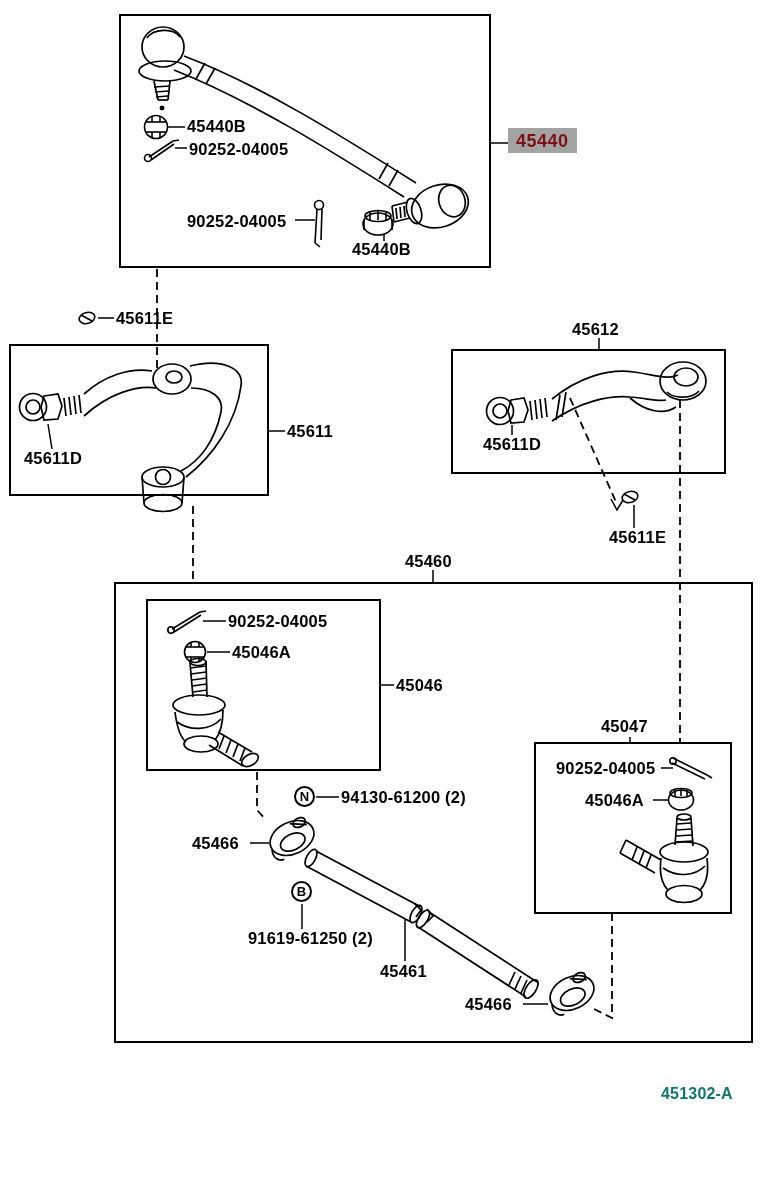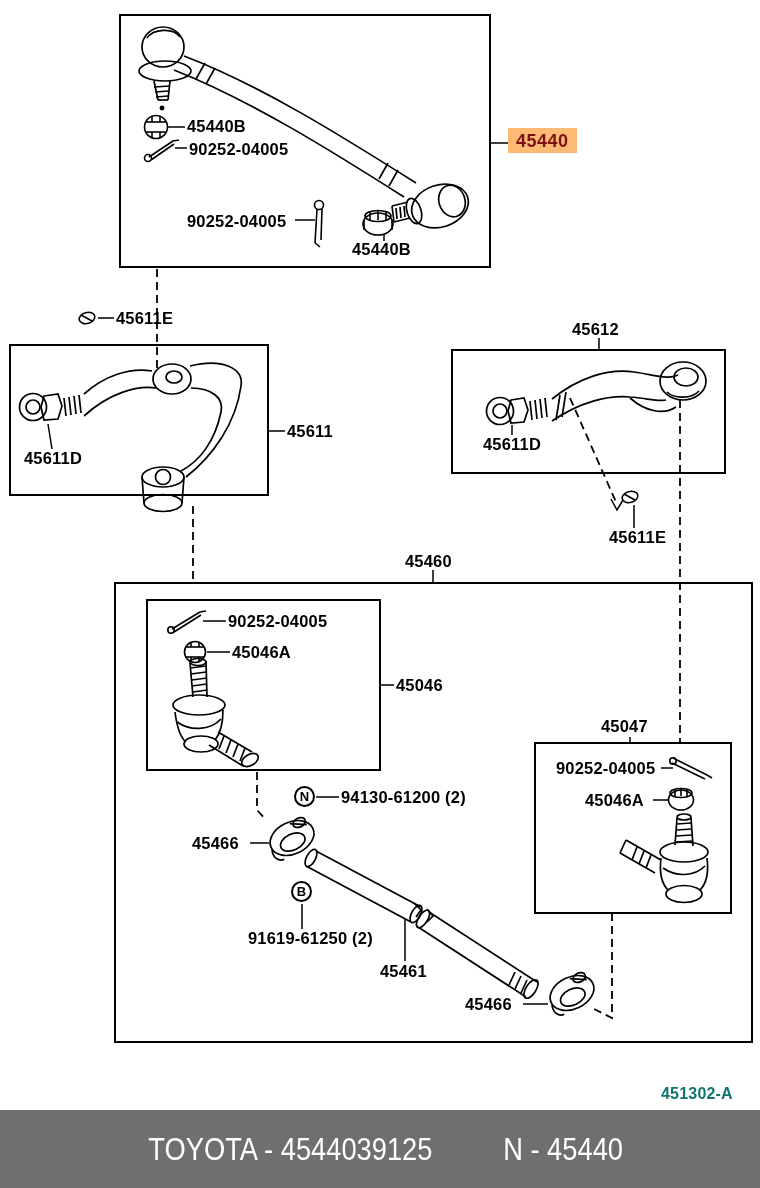--- a/index.html
+++ b/index.html
@@ -8,21 +8,21 @@
     font-family:"Liberation Sans",sans-serif;overflow:hidden;
   }
   .lineart{position:absolute;left:0;top:0;}
   .part-label{
     position:absolute;font-weight:bold;font-size:17px;line-height:17px;
     color:#000;white-space:nowrap;letter-spacing:0.2px;
     transform:scaleX(0.97);transform-origin:left top;
   }
   .highlight-label{
     position:absolute;font-weight:bold;font-size:18px;line-height:18px;
-    background:#fdba74;color:#7d1013;padding:4px 8px 3px 8px;
+    background:#a3a3a3;color:#7d1013;padding:4px 8px 3px 8px;
     letter-spacing:0.5px;white-space:nowrap;
   }
   .ref-marker{
     position:absolute;width:21px;height:21px;border:2px solid #000;
     border-radius:50%;box-sizing:border-box;background:#fff;
     font-weight:bold;font-size:13px;line-height:17px;text-align:center;color:#000;
   }
   .figure-code{
     position:absolute;font-weight:bold;font-size:16px;line-height:16px;
     color:#0f766e;letter-spacing:0.2px;white-space:nowrap;
@@ -326,18 +326,13 @@
   <div class="part-label" style="left:341px;top:789px">94130-61200 (2)</div>
   <div class="part-label" style="left:192px;top:835px">45466</div>
 
   <div class="ref-marker" style="left:291px;top:881px">B</div>
   <div class="part-label" style="left:248px;top:930px">91619-61250 (2)</div>
   <div class="part-label" style="left:380px;top:963px">45461</div>
   <div class="part-label" style="left:465px;top:996px">45466</div>
 
   <div class="figure-code" style="left:661px;top:1086px">451302-A</div>
 
-  <div class="footer-bar">
-    <span class="seg">TOYOTA - 4544039125</span>
-    <span class="gap"></span>
-    <span class="seg">N - 45440</span>
-  </div>
 </div>
 
 </body></html>

